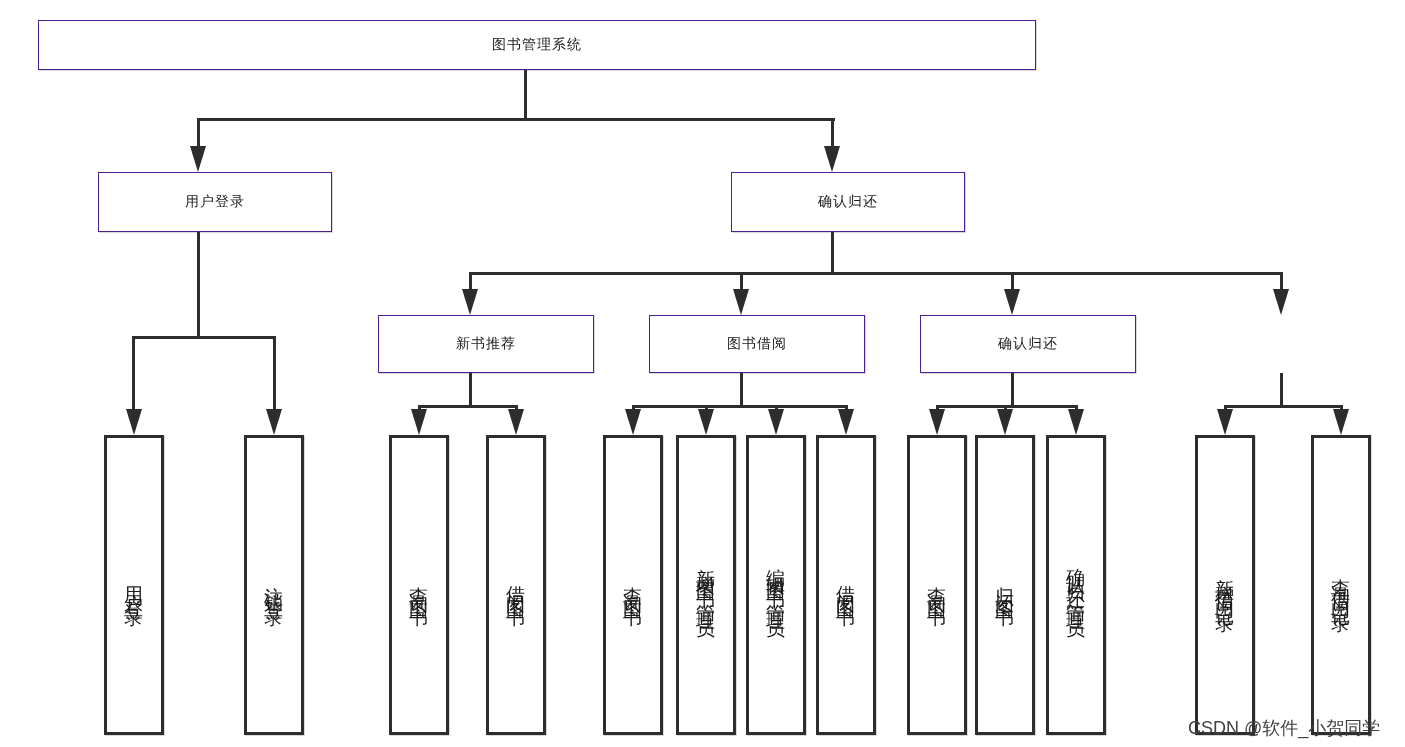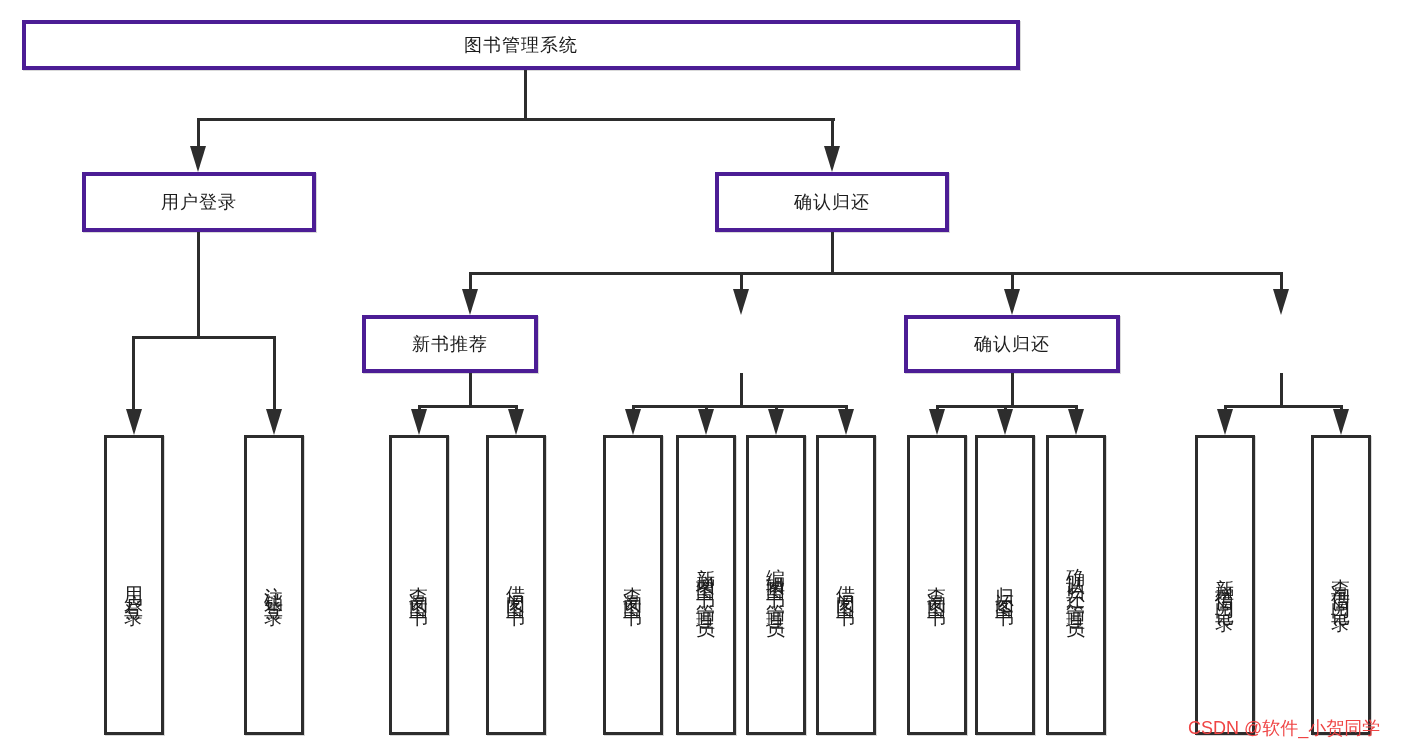--- a/index.html
+++ b/index.html
@@ -1,45 +1,46 @@
 <!DOCTYPE html>
 <html><head>
 <meta charset="utf-8">
 <style>
   html,body{margin:0;padding:0;background:#ffffff;}
   #canvas{
     position:relative;width:1405px;height:747px;background:#ffffff;overflow:hidden;
     font-family:"Liberation Sans","DejaVu Sans",sans-serif;color:#1c1c1c;
   }
   .box{
-    position:absolute;border:4px solid #4c1d95;background:#ffffff;
+    position:absolute;border:1px solid #4c1d95;background:#ffffff;
     display:flex;align-items:center;justify-content:center;
-    font-size:18px;letter-spacing:1px;box-sizing:border-box;
+    font-size:14px;letter-spacing:1px;box-sizing:border-box;
     box-shadow:1px 1px 0 rgba(0,0,0,0.15);
+    margin-left:16px;
   }
   .vbox{
     position:absolute;border:3px solid #2d2d2d;background:#ffffff;
     display:flex;align-items:center;justify-content:center;
     box-sizing:border-box;width:60px;height:300px;top:435px;
     box-shadow:1px 1px 0 rgba(0,0,0,0.15);
   }
   .vbox .vtext{
     writing-mode:vertical-rl;text-orientation:mixed;
     font-size:19px;letter-spacing:0.38em;line-height:1;white-space:nowrap;
   }
   .hline{position:absolute;height:3px;background:#2d2d2d;}
   .vline{position:absolute;width:3px;background:#2d2d2d;}
   .arrow{
     position:absolute;width:0;height:0;
     border-left:8px solid transparent;border-right:8px solid transparent;
     border-top:26px solid #2d2d2d;
   }
   .watermark{
     position:absolute;left:1188px;top:716px;width:215px;
-    color:#ef4444;font-size:18px;white-space:nowrap;z-index:5;
+    color:#404040;font-size:18px;white-space:nowrap;z-index:5;
   }
 </style>
 </head>
 <body>
 
 <div id="canvas">
 
   <div class="box" style="left:22px;top:20px;width:998px;height:50px;">图书管理系统</div>
 
   <div class="vline" style="left:524px;top:70px;height:48px;"></div>
@@ -63,21 +64,22 @@
   <div class="hline" style="left:470px;top:272px;width:812px;"></div>
   <div class="vline" style="left:469px;top:272px;height:20px;"></div>
   <div class="arrow" style="left:462px;top:289px;"></div>
   <div class="vline" style="left:740px;top:272px;height:20px;"></div>
   <div class="arrow" style="left:733px;top:289px;"></div>
   <div class="vline" style="left:1011px;top:272px;height:20px;"></div>
   <div class="arrow" style="left:1004px;top:289px;"></div>
   <div class="vline" style="left:1280px;top:272px;height:20px;"></div>
   <div class="arrow" style="left:1273px;top:289px;"></div>
 
-  <div class="box" style="left:362px;top:315px;width:176px;height:58px;">新书推荐</div>
+  <div class="box" style="left:362px;top:315px;width:216px;height:58px;">新书推荐</div>
+  <div class="box" style="left:633px;top:315px;width:216px;height:58px;">图书借阅</div>
   <div class="box" style="left:904px;top:315px;width:216px;height:58px;">确认归还</div>
 
   <div class="vline" style="left:469px;top:373px;height:32px;"></div>
   <div class="hline" style="left:418px;top:405px;width:100px;"></div>
   <div class="vline" style="left:418px;top:405px;height:6px;"></div>
   <div class="arrow" style="left:411px;top:409px;"></div>
   <div class="vline" style="left:515px;top:405px;height:6px;"></div>
   <div class="arrow" style="left:508px;top:409px;"></div>
 
   <div class="vline" style="left:740px;top:373px;height:32px;"></div>

